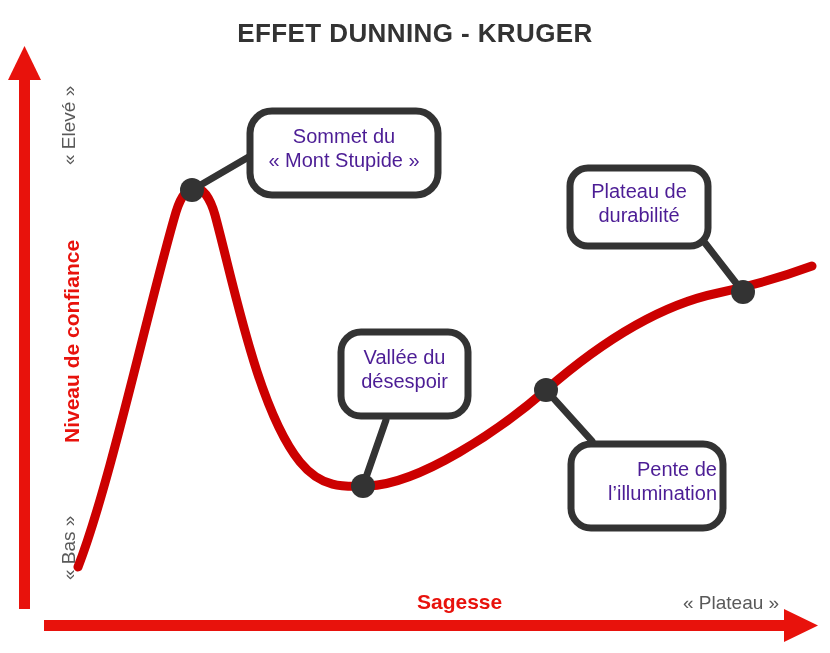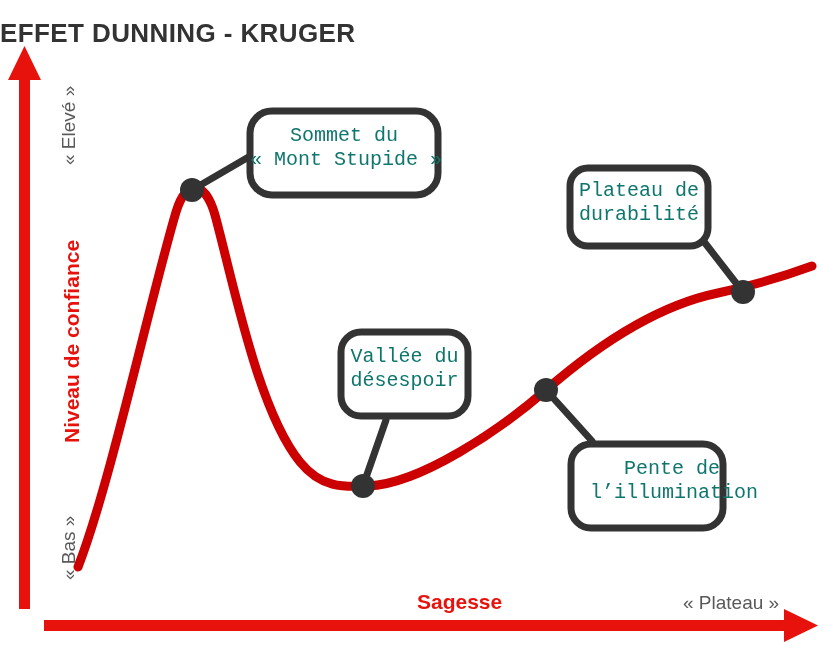--- a/index.html
+++ b/index.html
@@ -22,21 +22,21 @@
     left: 0;
     top: 0;
     width: 830px;
     height: 653px;
   }
   .chart-title {
     position: absolute;
     left: 0;
     top: 18px;
     width: 830px;
-    text-align: left;
+    text-align: center;
     font-size: 26px;
     font-weight: bold;
     color: #333333;
     letter-spacing: 0.4px;
     font-family: "Liberation Sans", sans-serif;
   }
   .axis-text {
     position: absolute;
     font-family: "Liberation Sans", sans-serif;
     white-space: nowrap;
@@ -50,25 +50,25 @@
     font-weight: bold;
     color: #e8120c;
   }
   .vert {
     transform-origin: 0 0;
     transform: rotate(-90deg);
   }
   .callout-text {
     position: absolute;
     font-size: 20px;
-    color: #0f766e;
+    color: #4c1d95;
     text-align: center;
     line-height: 1.22;
     white-space: pre;
-    font-family: Liberation Mono, monospace;
+    font-family: Liberation Sans, sans-serif;
     pointer-events: none;
   }
 </style>
 </head>
 <body>
 
 <div id="stage">
 
   <div class="chart-title">EFFET DUNNING - KRUGER</div>
 
@@ -117,21 +117,21 @@
 
   <div class="callout-text" style="left:250px; top:124px; width:188px;"><span>Sommet du</span>
 <span>« Mont Stupide »</span></div>
 
   <div class="callout-text" style="left:570px; top:179px; width:138px;"><span>Plateau de</span>
 <span>durabilité</span></div>
 
   <div class="callout-text" style="left:341px; top:345px; width:127px;"><span>Vallée du</span>
 <span>désespoir</span></div>
 
-  <div class="callout-text" style="left:590px; top:457px; width:164px;"><span>Pente de</span>
+  <div class="callout-text" style="left:553px; top:457px; width:164px;text-align:right;"><span>Pente de</span>
 <span>l’illumination</span></div>
 
   <div class="axis-text tick-label vert" style="left:58px; top:165px;">« Elevé »</div>
 
   <div class="axis-text axis-name vert" style="left:60px; top:443px;">Niveau de confiance</div>
 
   <div class="axis-text tick-label vert" style="left:58px; top:580px;">« Bas »</div>
 
 
   <div class="axis-text axis-name" style="left:417px; top:590px;">Sagesse</div>

